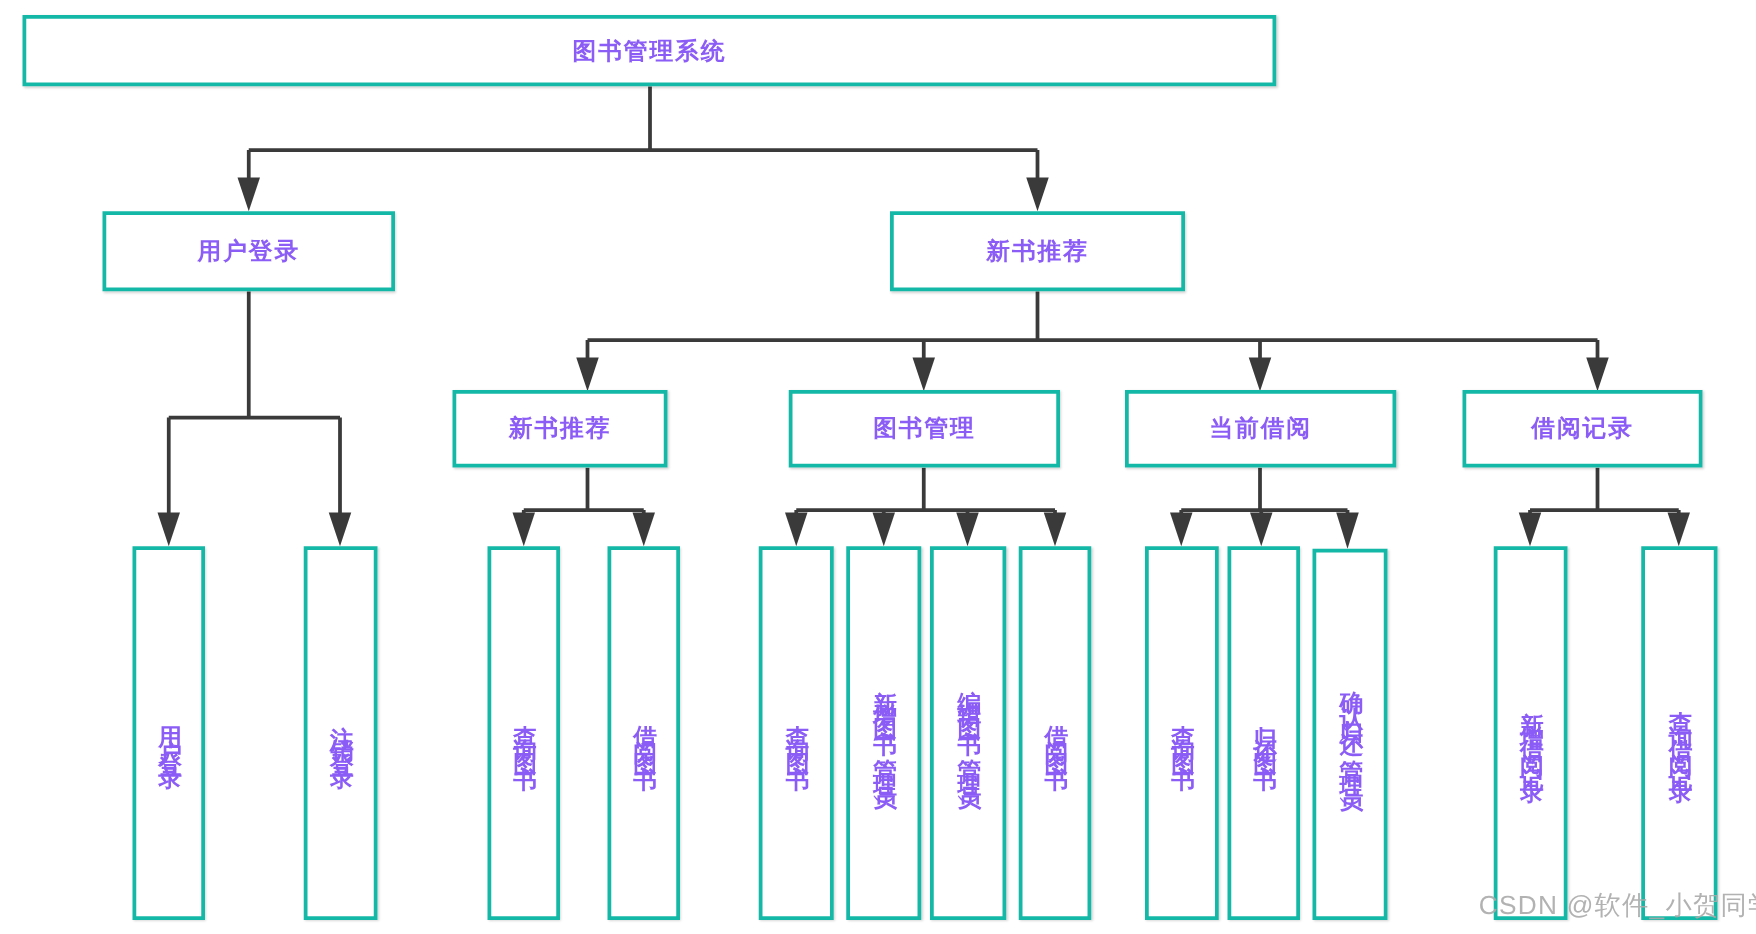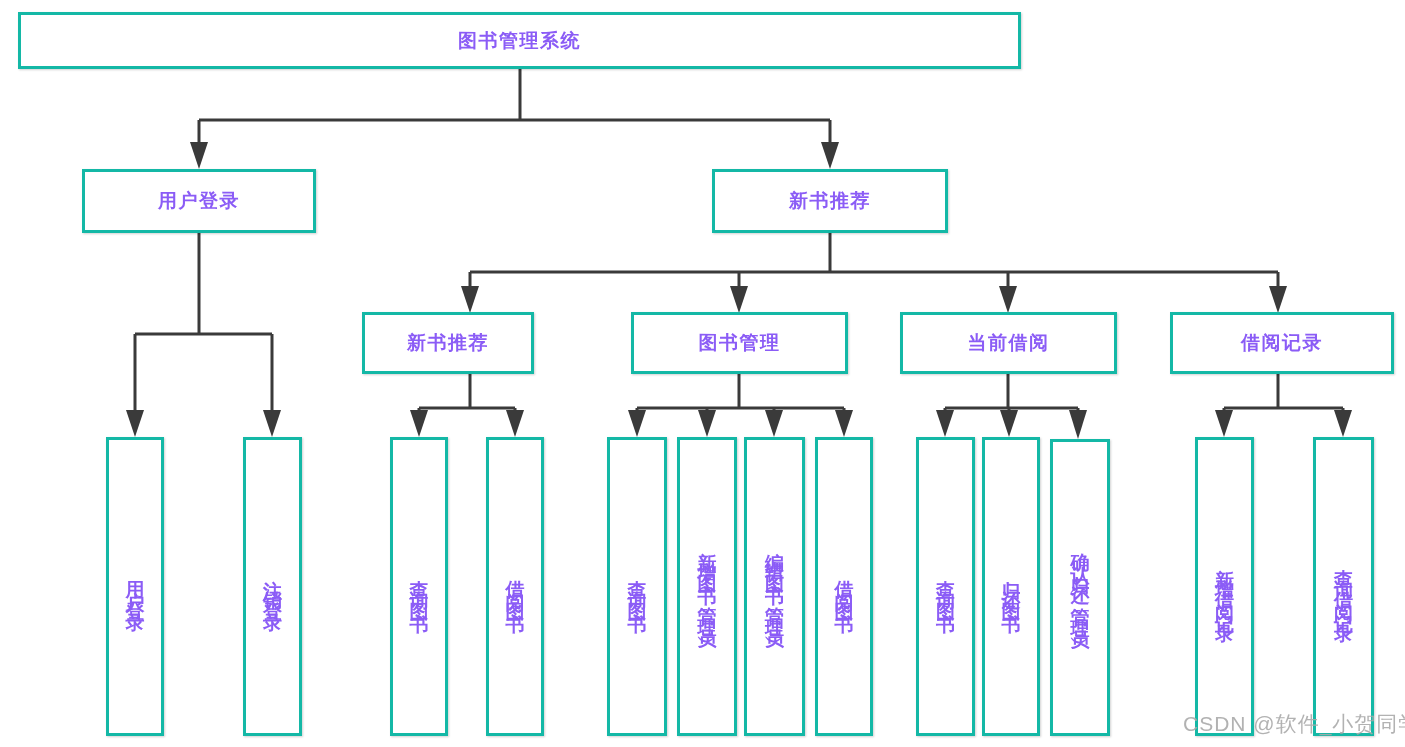--- a/index.html
+++ b/index.html
@@ -24,21 +24,21 @@
   }
   
   #root{left:18px;top:12px;width:1003px;height:57px;}
   
   #n-user-login{left:82px;top:169px;width:234px;height:64px;}
   #n-book-mgmt{left:712px;top:169px;width:236px;height:64px;}
   
   #n-new-rec{left:362px;top:312px;width:172px;height:62px;}
   #n-borrow{left:631px;top:312px;width:217px;height:62px;}
   #n-current{left:900px;top:312px;width:217px;height:62px;}
-  #n-records{left:1170px;top:312px;width:224px;height:62px;}
+  #n-records{left:1170px;top:312px;width:192px;height:62px;}
   
   #l-a1{left:106px;width:58px;}
   #l-a2{left:243px;width:59px;}
   #l-b1{left:390px;width:58px;}
   #l-b2{left:486px;width:58px;}
   #l-c1{left:607px;width:60px;}
   #l-c2{left:677px;width:60px;}
   #l-c3{left:744px;width:61px;}
   #l-c4{left:815px;width:58px;}
   #l-d1{left:916px;width:59px;}

